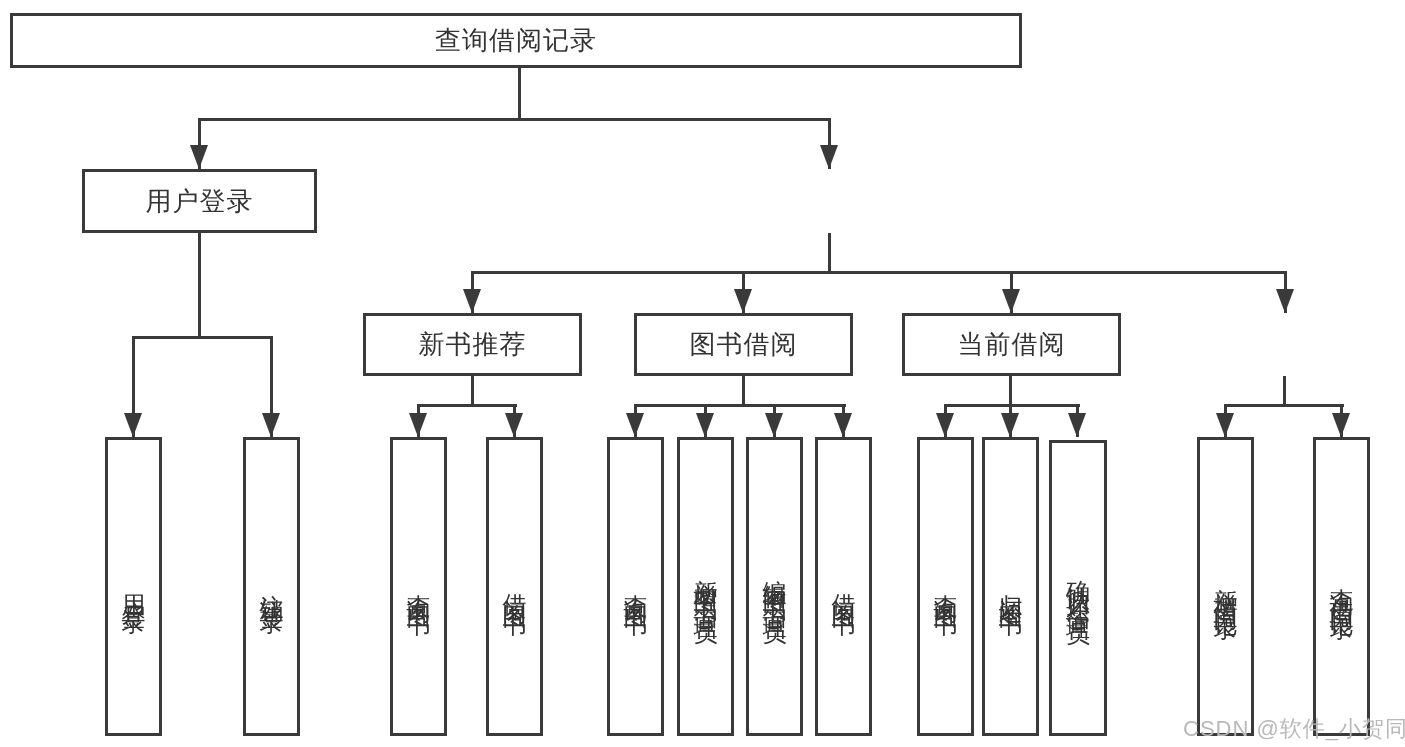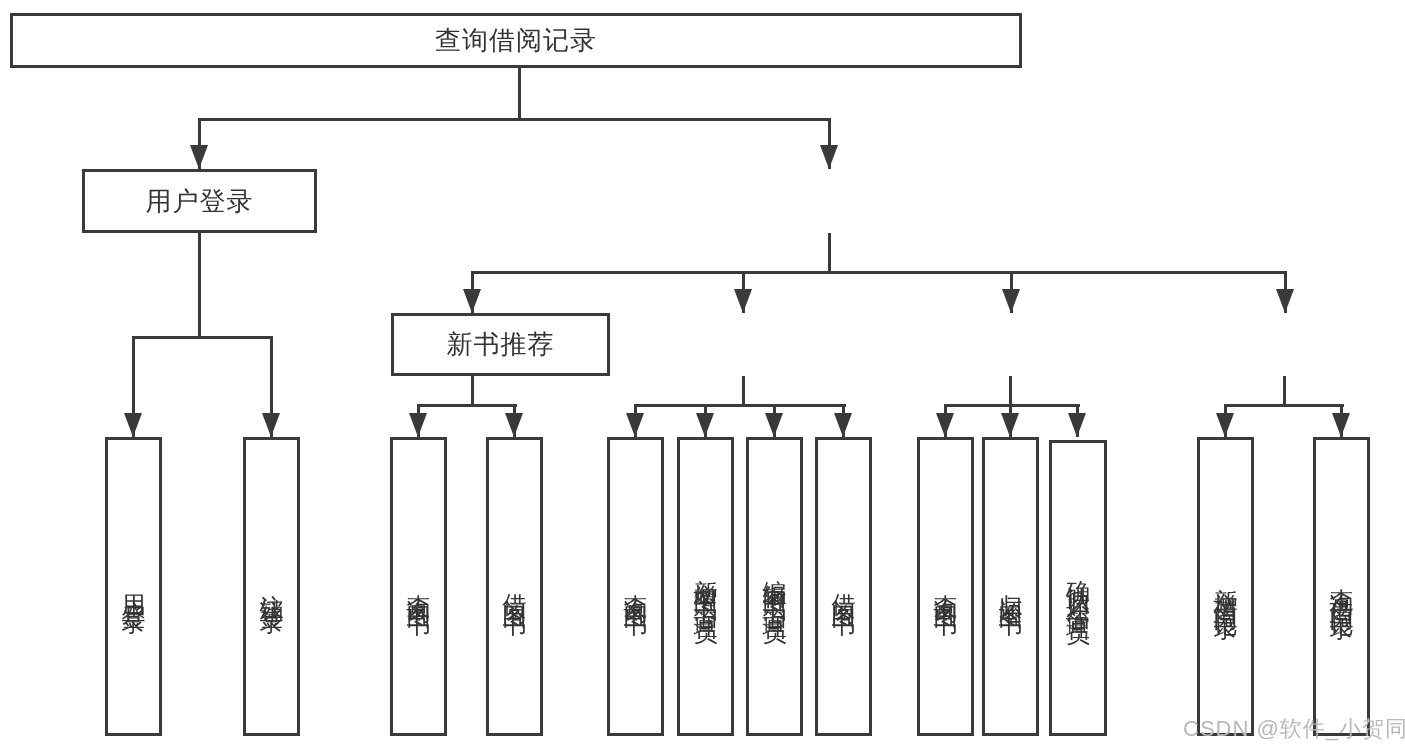--- a/index.html
+++ b/index.html
@@ -65,22 +65,28 @@
   <div class="line" style="left:471px;top:271px;width:816px;height:3px;"></div>
   <div class="line" style="left:471px;top:271px;width:3px;height:42px;"></div>
   <div class="arrow" style="left:463px;top:289px;"></div>
   <div class="line" style="left:742px;top:271px;width:3px;height:42px;"></div>
   <div class="arrow" style="left:734px;top:289px;"></div>
   <div class="line" style="left:1010px;top:271px;width:3px;height:42px;"></div>
   <div class="arrow" style="left:1002px;top:289px;"></div>
   <div class="line" style="left:1284px;top:271px;width:3px;height:42px;"></div>
   <div class="arrow" style="left:1276px;top:289px;"></div>
 
-  <div class="box h" style="left:363px;top:313px;width:219px;height:63px;margin-left:28px;">
+  <div class="box h" style="left:363px;top:313px;width:219px;height:63px;">
     <span>新书推荐</span>
+  </div>
+  <div class="box h" style="left:634px;top:313px;width:219px;height:63px;">
+    <span>图书借阅</span>
+  </div>
+  <div class="box h" style="left:902px;top:313px;width:219px;height:63px;">
+    <span>当前借阅</span>
   </div>
 
   <div class="line" style="left:471px;top:376px;width:3px;height:30px;"></div>
   <div class="line" style="left:417px;top:404px;width:100px;height:3px;"></div>
   <div class="line" style="left:417px;top:404px;width:3px;height:33px;"></div>
   <div class="arrow" style="left:409px;top:413px;"></div>
   <div class="line" style="left:513px;top:404px;width:3px;height:33px;"></div>
   <div class="arrow" style="left:505px;top:413px;"></div>
 
   <div class="line" style="left:742px;top:376px;width:3px;height:30px;"></div>

